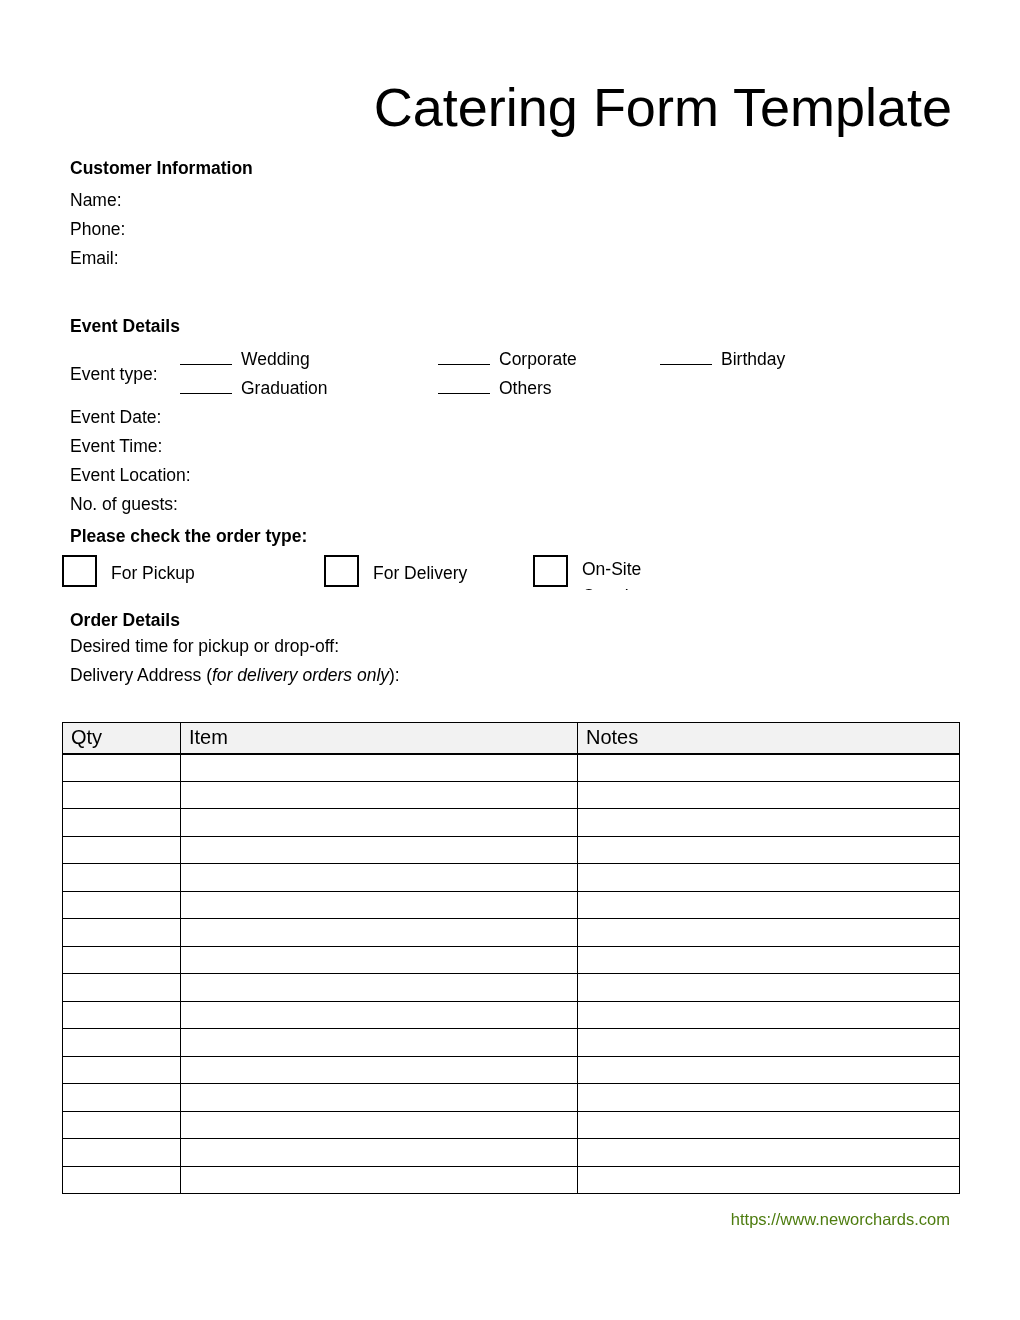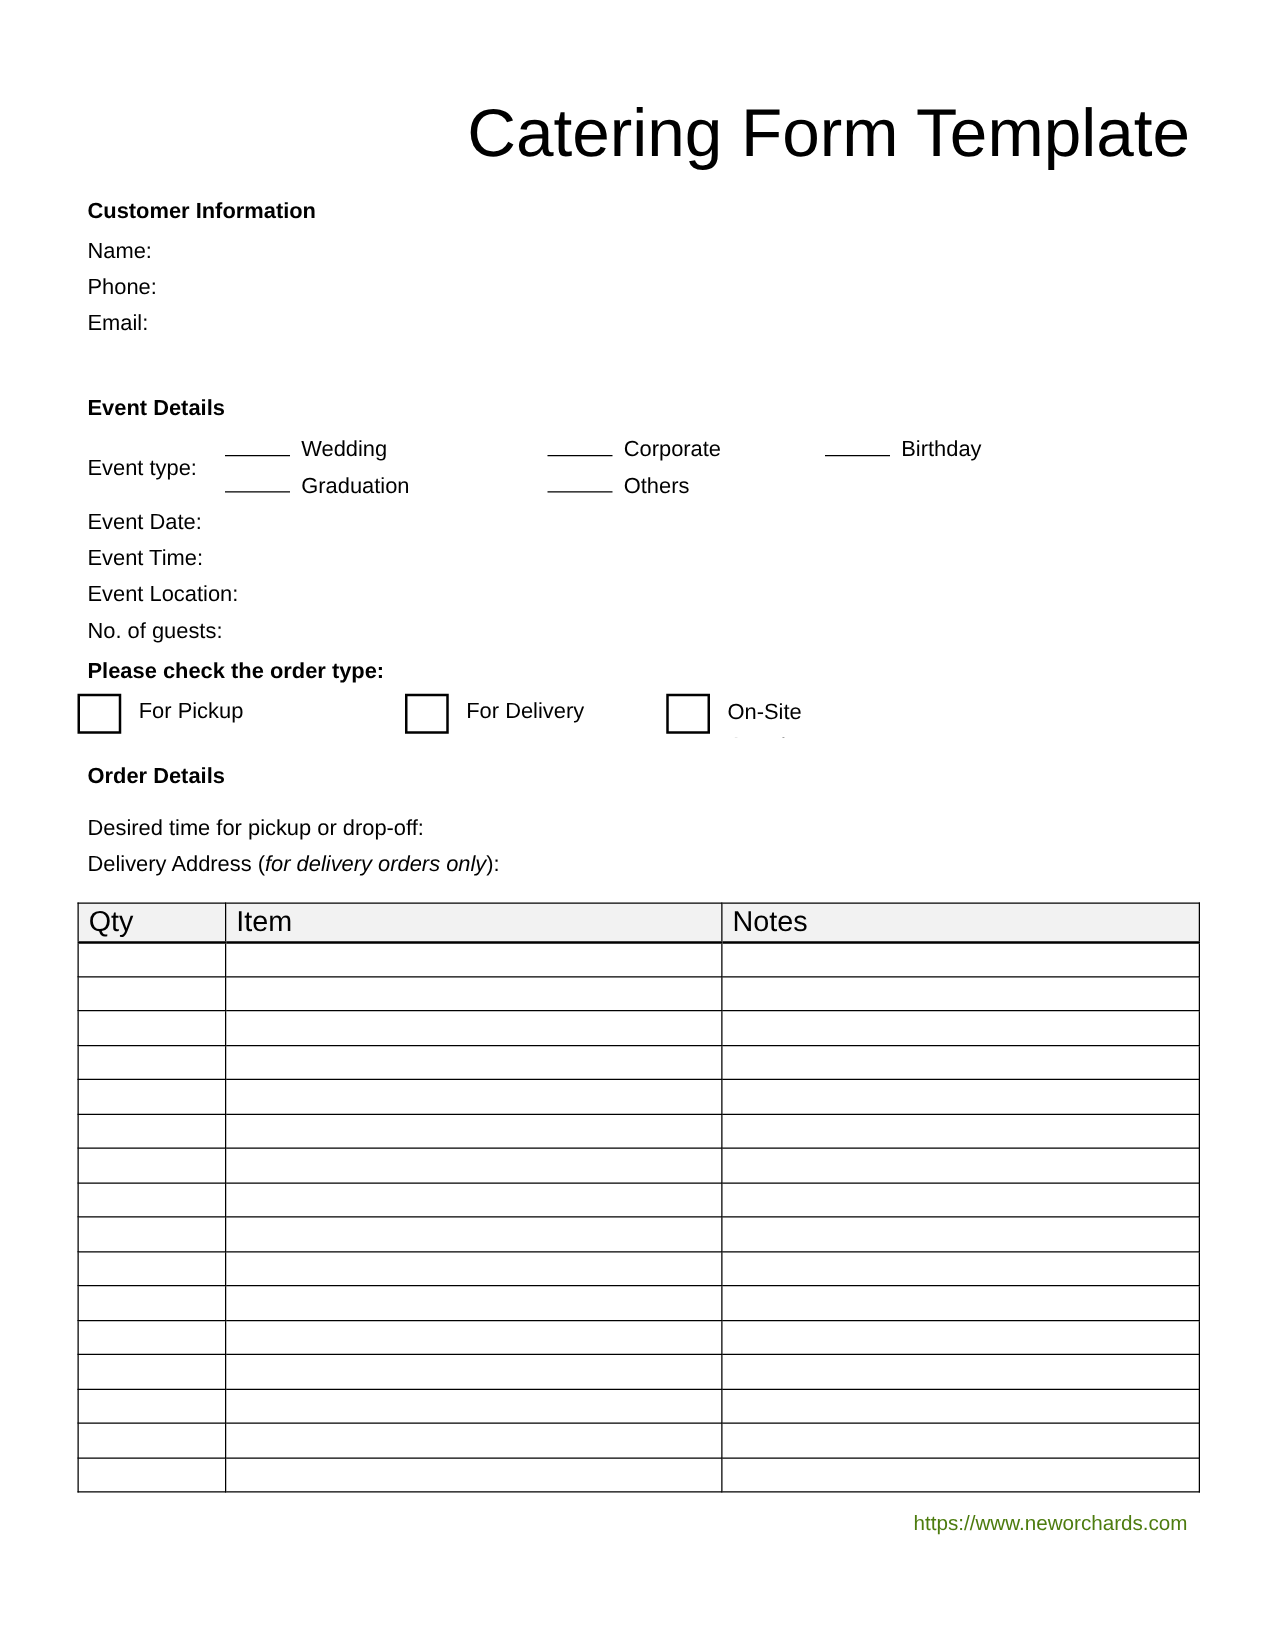--- a/index.html
+++ b/index.html
@@ -37,54 +37,54 @@
   }
   .blank-line {
     display: inline-block;
     width: 52px;
     height: 13px;
     border-bottom: 1.6px solid #000;
     margin-right: 9px;
   }
   .sec-order-type { top: 525px; }
   .checkbox-row { display: flex; margin-top: 8px; align-items: flex-start; }
-  .checkbox-item { display: flex; align-items: flex-start; }
+  .checkbox-item { display: flex; align-items: flex-end; }
   .cb-item-1 { width: 262px; }
   .cb-item-2 { width: 209px; }
   .checkbox {
     width: 35px; height: 32px;
     border: 2px solid #000;
     background: #fff;
     flex: 0 0 auto;
   }
   .cb-label { margin-left: 14px; line-height: 27px; }
   .cb-item-3 { align-items: flex-start; }
   .cb-label-clipped {
     height: 34px;
     overflow: hidden;
     margin-top: 1px;
   }
   .sec-order-details { top: 609px; }
-  .sec-order-details .lines { margin-top: 17px; }
+  .sec-order-details .lines { margin-top: 1px; }
   .italic { font-style: italic; }
   .order-table {
     position: absolute;
     left: 62px;
     top: 722px;
     width: 897px;
     border-collapse: collapse;
     table-layout: fixed;
   }
   .order-table th {
     background: #f2f2f2;
     border: 1px solid #000;
     border-bottom: 2px solid #000;
     height: 31px;
     font-weight: 400;
-    font-size: 23px;
+    font-size: 20px;
     text-align: left;
     padding: 0 0 0 8px;
     vertical-align: middle;
   }
   .order-table td {
     border: 1px solid #000;
     height: 27.5px;
     padding: 0;
   }
   .col-qty { width: 118px; }

